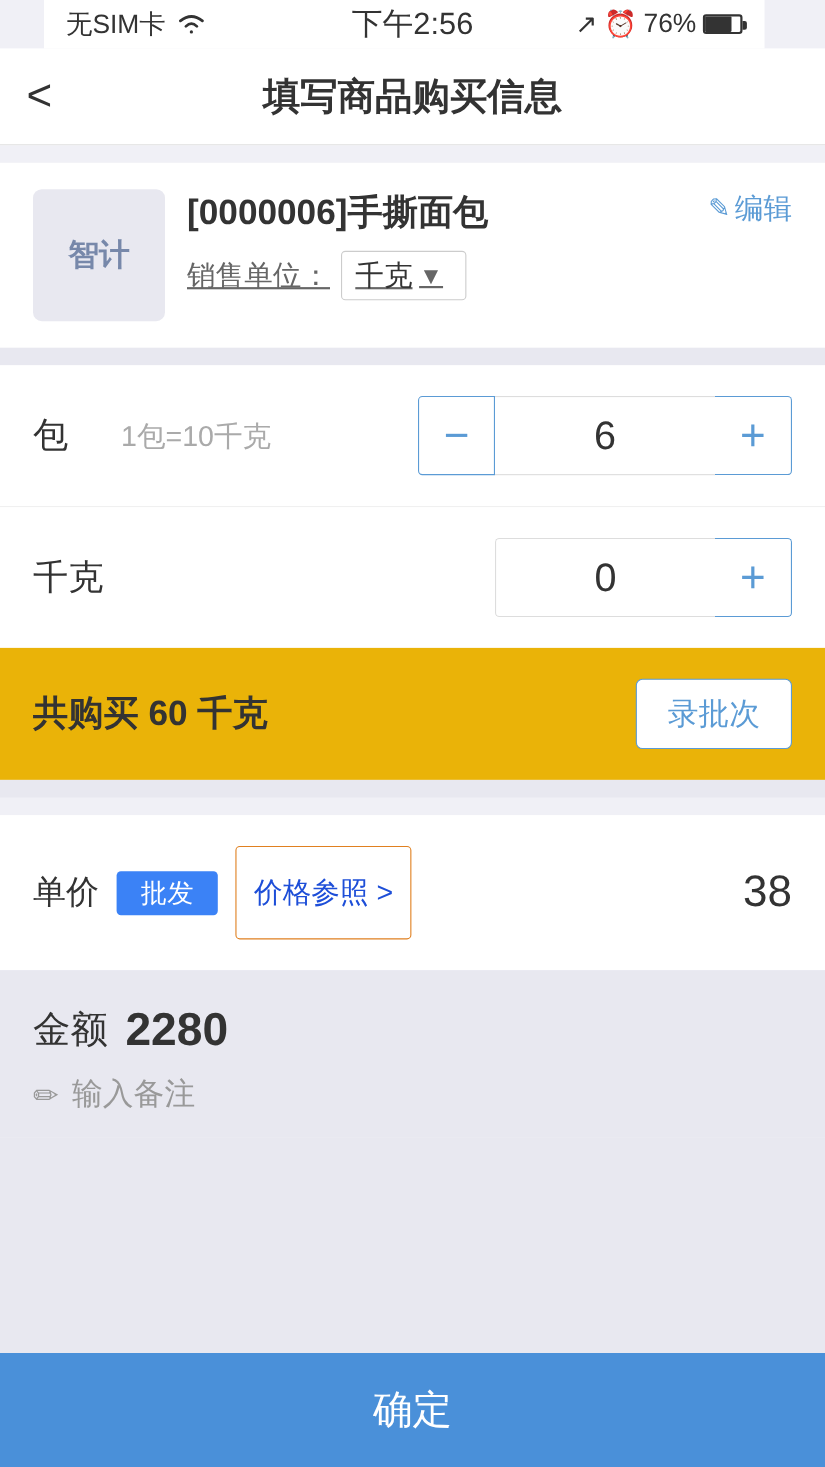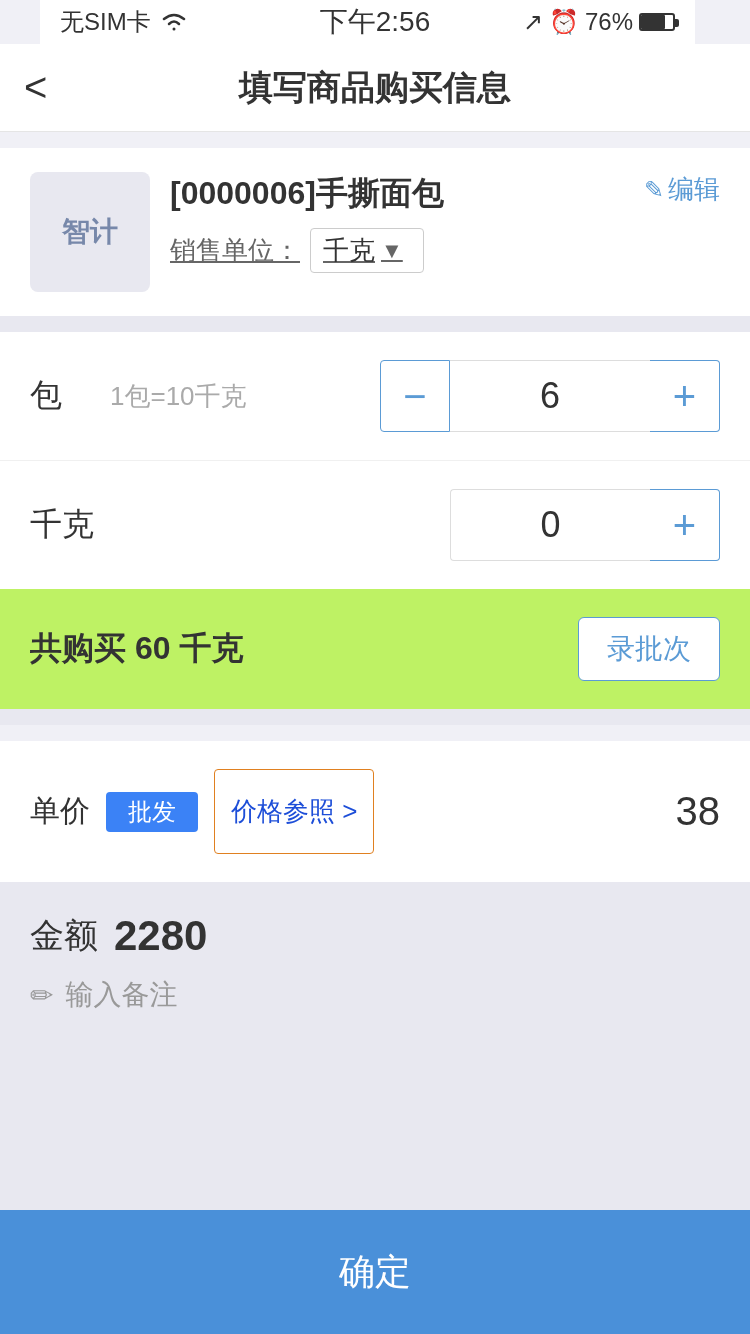--- a/index.html
+++ b/index.html
@@ -206,21 +206,21 @@
     .qty-btn-right {
       border-radius: 0 4px 4px 0;
       border-left: none;
     }
     .qty-btn-left {
       border-radius: 4px 0 0 4px;
     }
 
     
     .total-row {
-      background: #bef264;
+      background: #eab308;
       padding: 28px 30px;
       display: flex;
       align-items: center;
       justify-content: space-between;
     }
     .total-text {
       font-size: 32px;
       color: #333;
     }
     .total-text span {
@@ -311,21 +311,21 @@
     .content-spacer {
       height: 400px;
       background: #e8e8f0;
     }
 
     
     .bottom-bar {
       position: fixed;
       bottom: 0;
       width: 750px;
-      height: 124px;
+      height: 104px;
       background: #4a90d9;
       display: flex;
       align-items: center;
       justify-content: center;
       cursor: pointer;
     }
     .confirm-btn-label {
       font-size: 36px;
       color: #fff;
       font-weight: 500;

